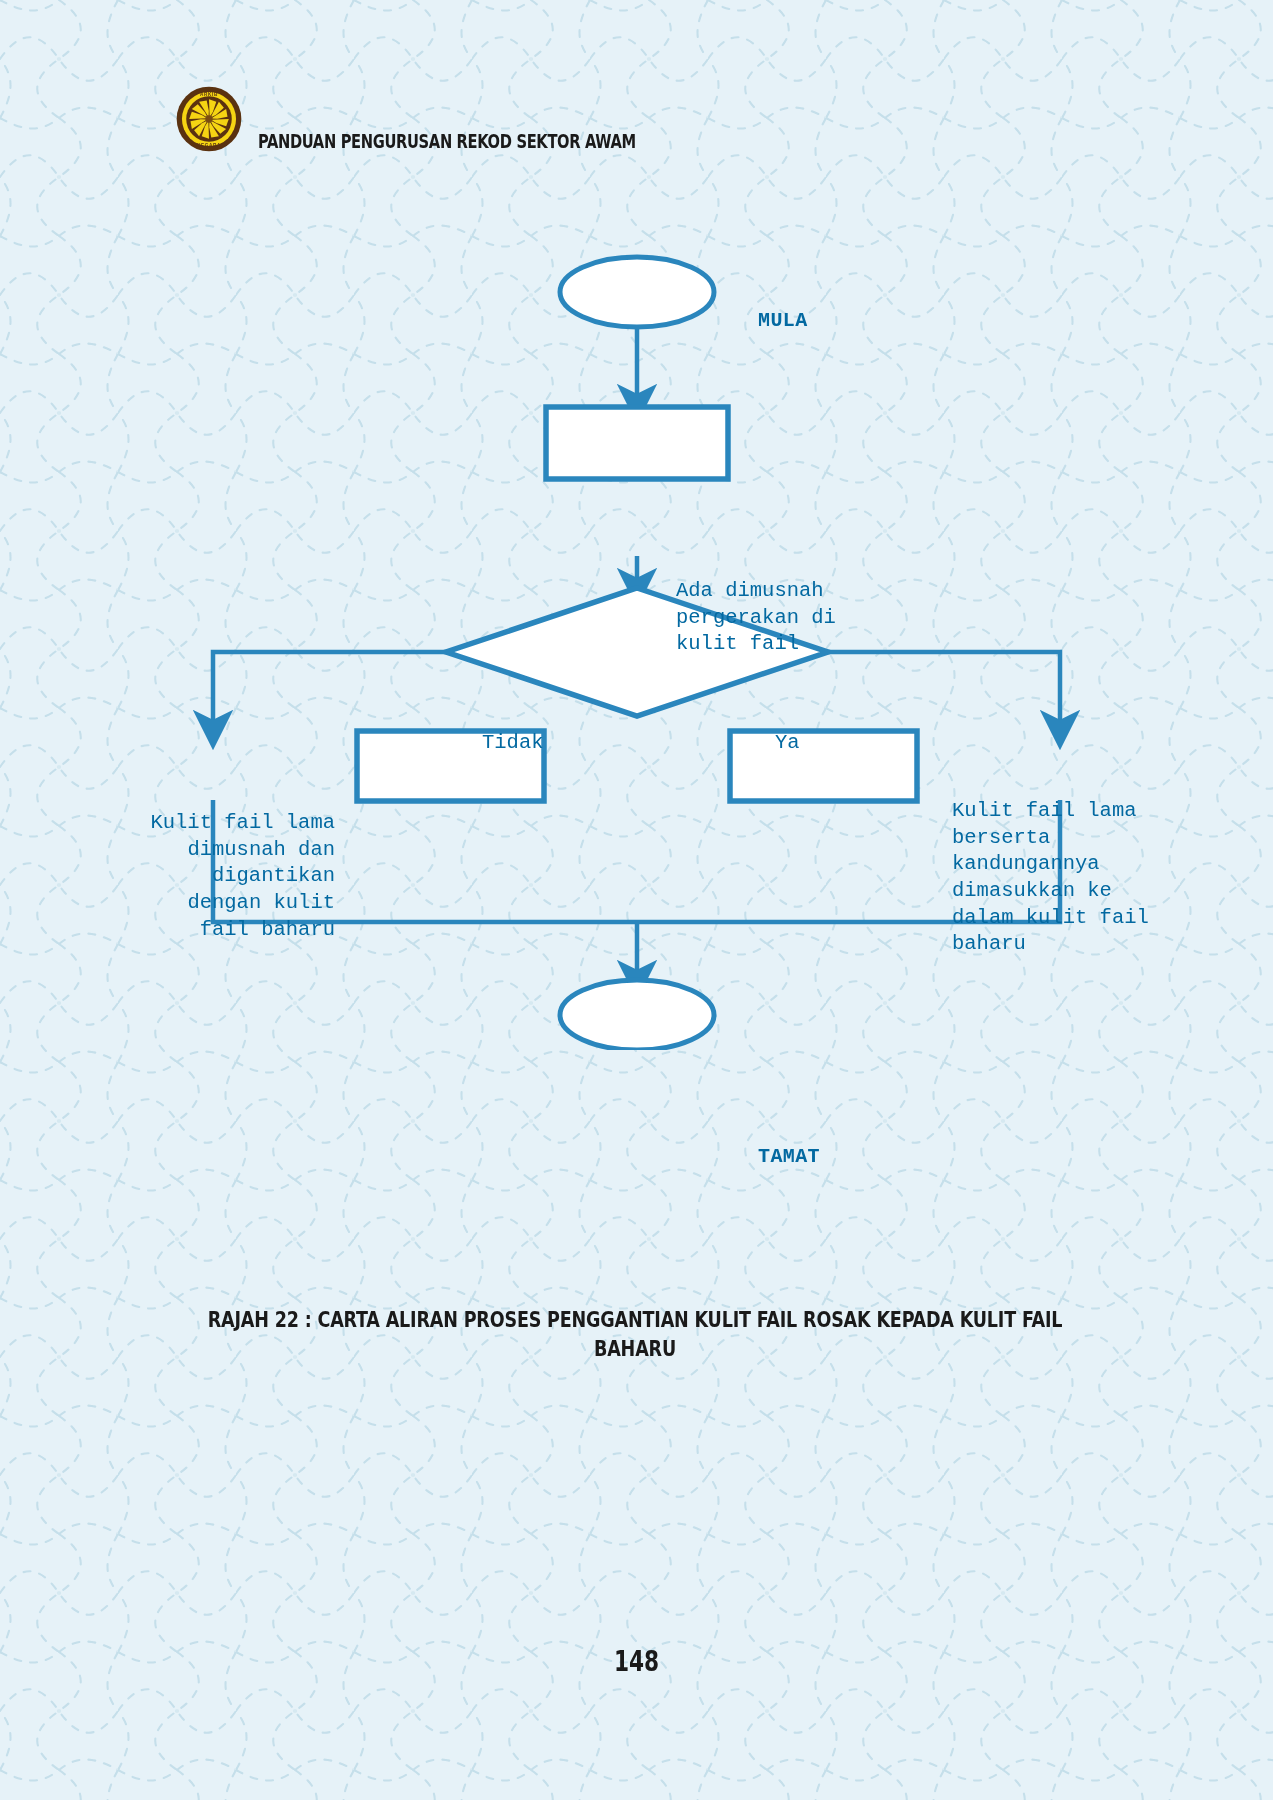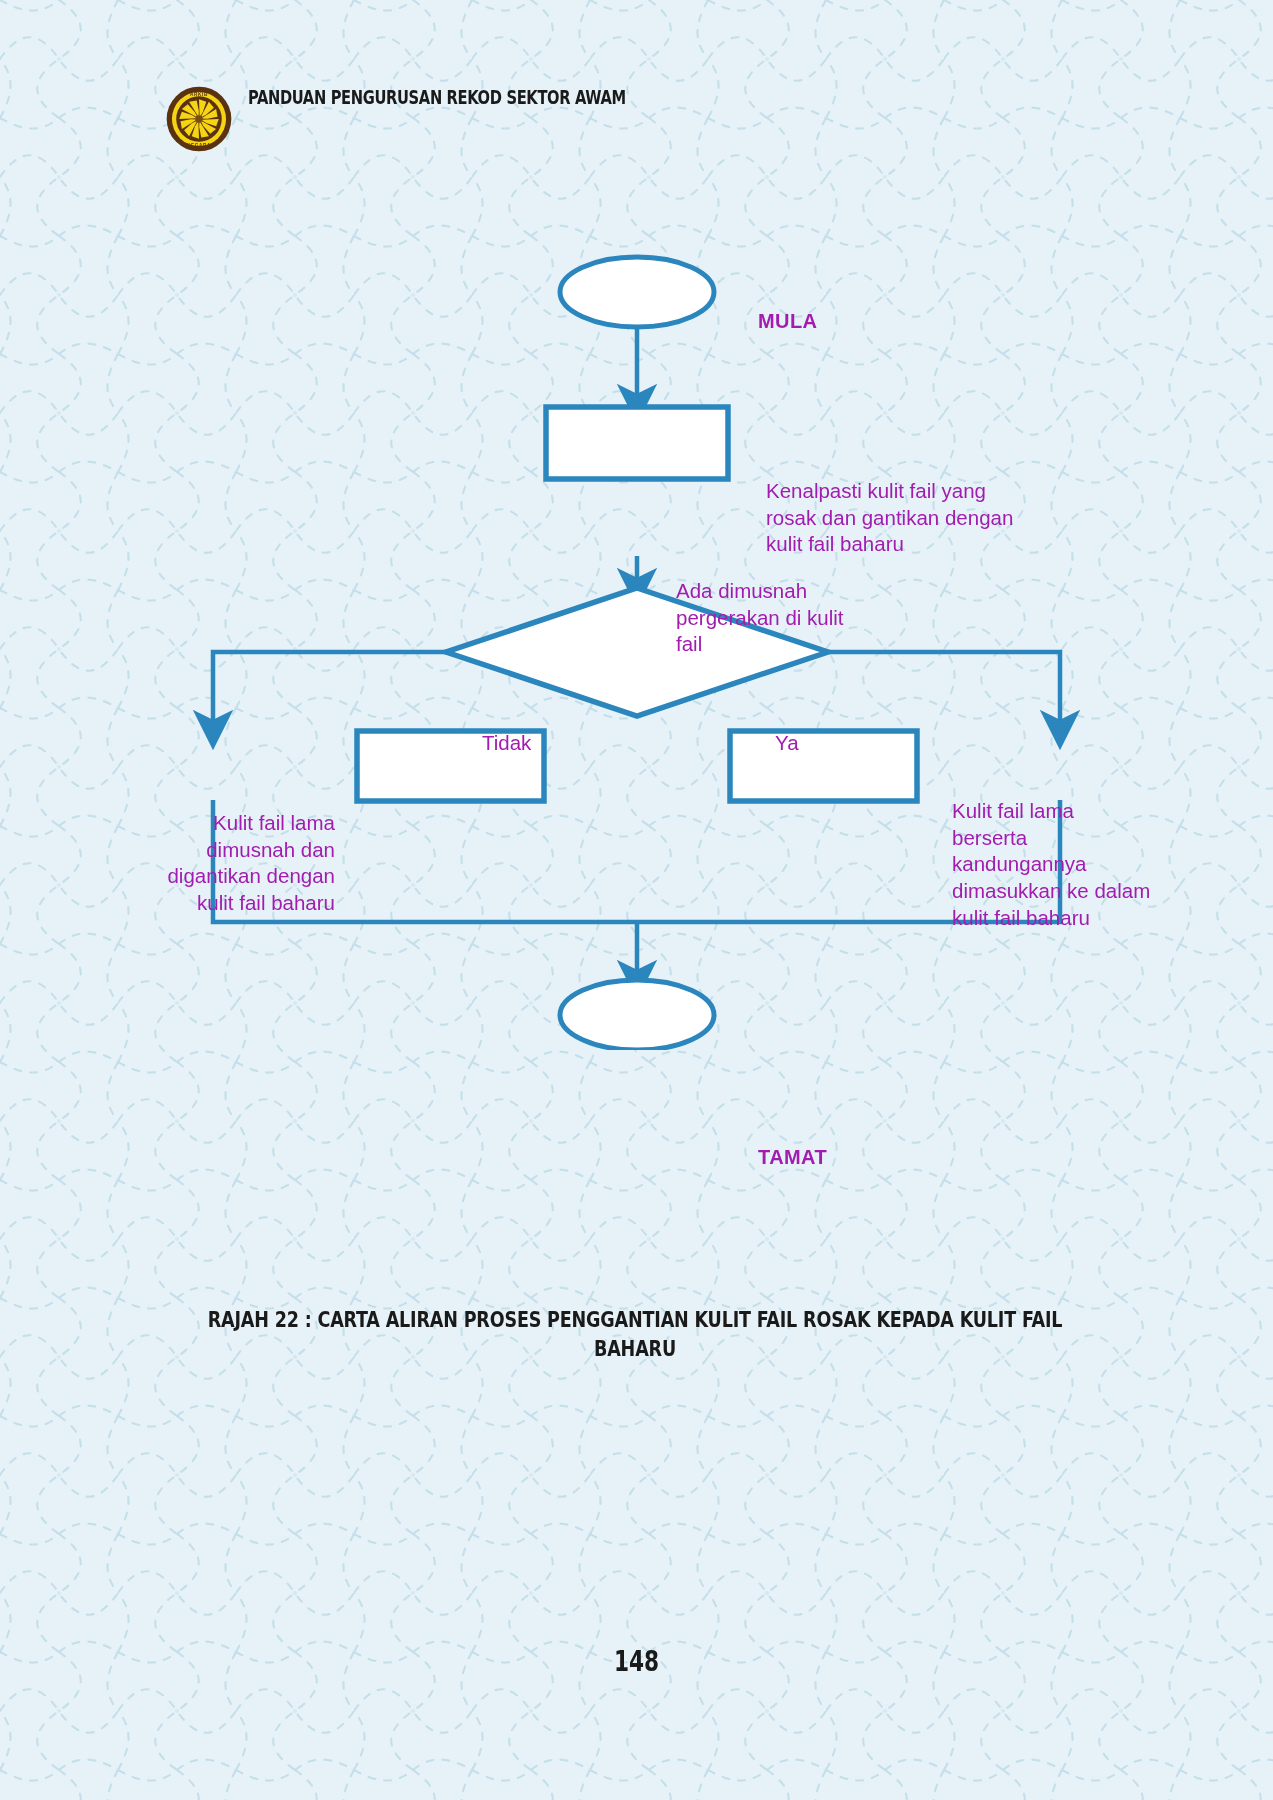--- a/index.html
+++ b/index.html
@@ -26,24 +26,24 @@
   
   #page {
     position: absolute;
     inset: 0;
     z-index: 1;
   }
 
   
   #page-header {
     position: absolute;
-    left: 166px;
+    left: 176px;
     top: 86px;
     display: flex;
-    align-items: flex-start;
+    align-items: flex-end;
     gap: 16px;
   }
   #agency-logo {
     width: 66px;
     height: 66px;
     flex: 0 0 66px;
   }
   #header-title {
     font-family: "DejaVu Sans Condensed", "Liberation Sans Narrow", "Liberation Sans", sans-serif;
     font-size: 19px;
@@ -60,24 +60,24 @@
     position: absolute;
     left: 0;
     top: 230px;
     width: 1273px;
     height: 820px;
   }
 
   
   .flow-label {
     position: absolute;
-    color: #a21caf;
+    color: #0369a1;
     font-size: 20.5px;
     line-height: 1.30;
-    font-family: Liberation Sans, sans-serif;
+    font-family: Liberation Mono, monospace;
     white-space: pre-line;
   }
   .flow-label.bold {
     font-weight: bold;
     font-size: 20px;
     letter-spacing: 0.4px;
   }
 
   #label-mula      { left: 758px; top: 308px; }
   #label-tamat     { left: 758px; top: 1144px; }
@@ -232,21 +232,20 @@
 
     <rect x="357" y="501" width="187" height="70" fill="#ffffff" stroke="#2a86bd" stroke-width="5.5"></rect>
 
     <rect x="730" y="501" width="187" height="70" fill="#ffffff" stroke="#2a86bd" stroke-width="5.5"></rect>
 
     <ellipse cx="637" cy="785" rx="77" ry="35" fill="#ffffff" stroke="#2a86bd" stroke-width="5"></ellipse>
   </svg>
 
   <div class="flow-label bold" id="label-mula">MULA</div>
 
-  <div class="flow-label" id="label-process1">Kenalpasti kulit fail yang rosak dan gantikan dengan kulit fail baharu</div>
 
   <div class="flow-label" id="label-decision">Ada dimusnah pergerakan di kulit fail</div>
 
   <div class="flow-label" id="label-tidak">Tidak</div>
 
   <div class="flow-label" id="label-ya">Ya</div>
 
   <div class="flow-label" id="label-right-box">Kulit fail lama berserta kandungannya dimasukkan ke dalam kulit fail baharu</div>
 
   <div class="flow-label" id="label-left-box">Kulit fail lama dimusnah dan digantikan dengan kulit fail baharu</div>

